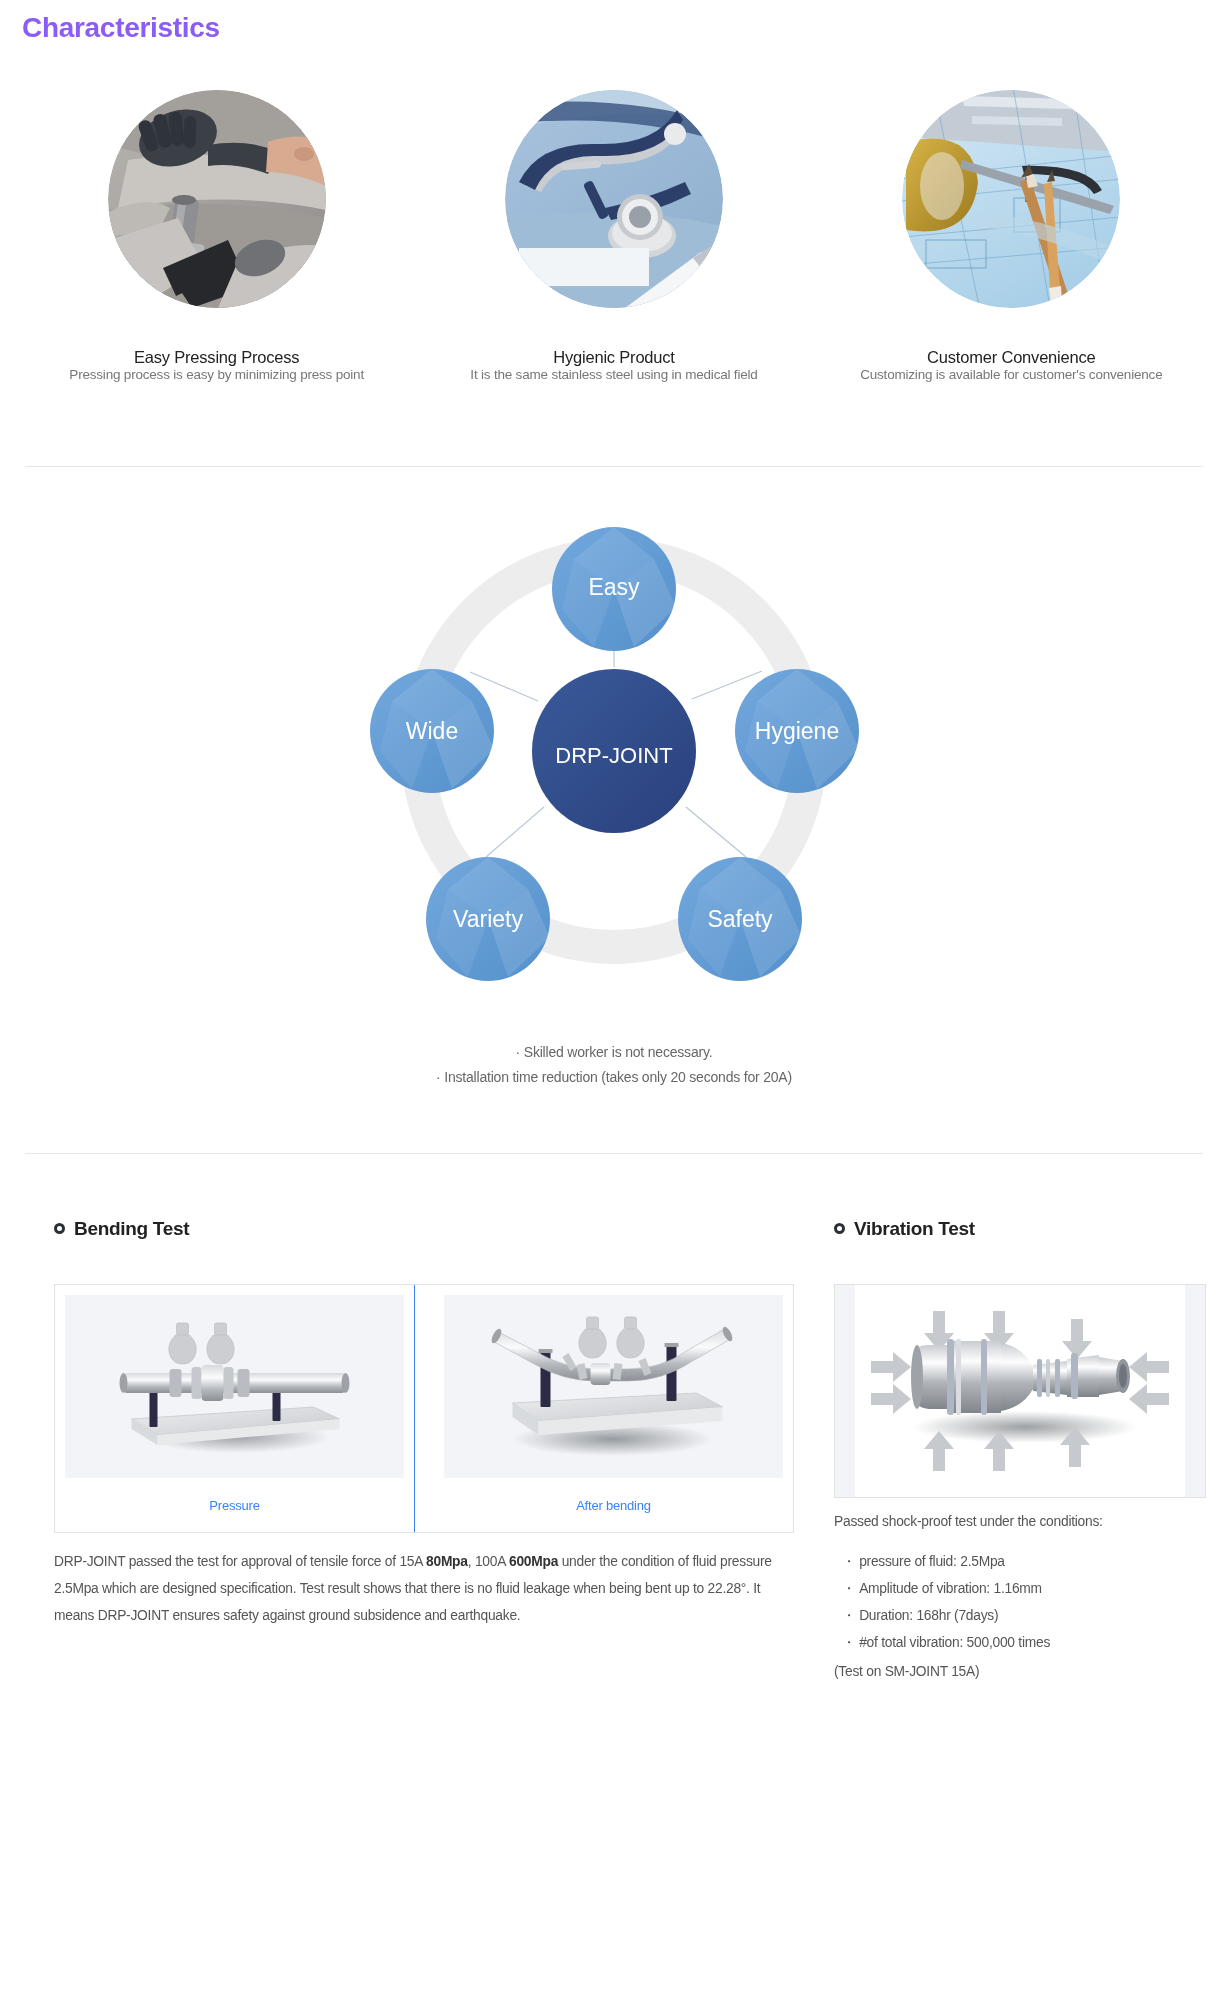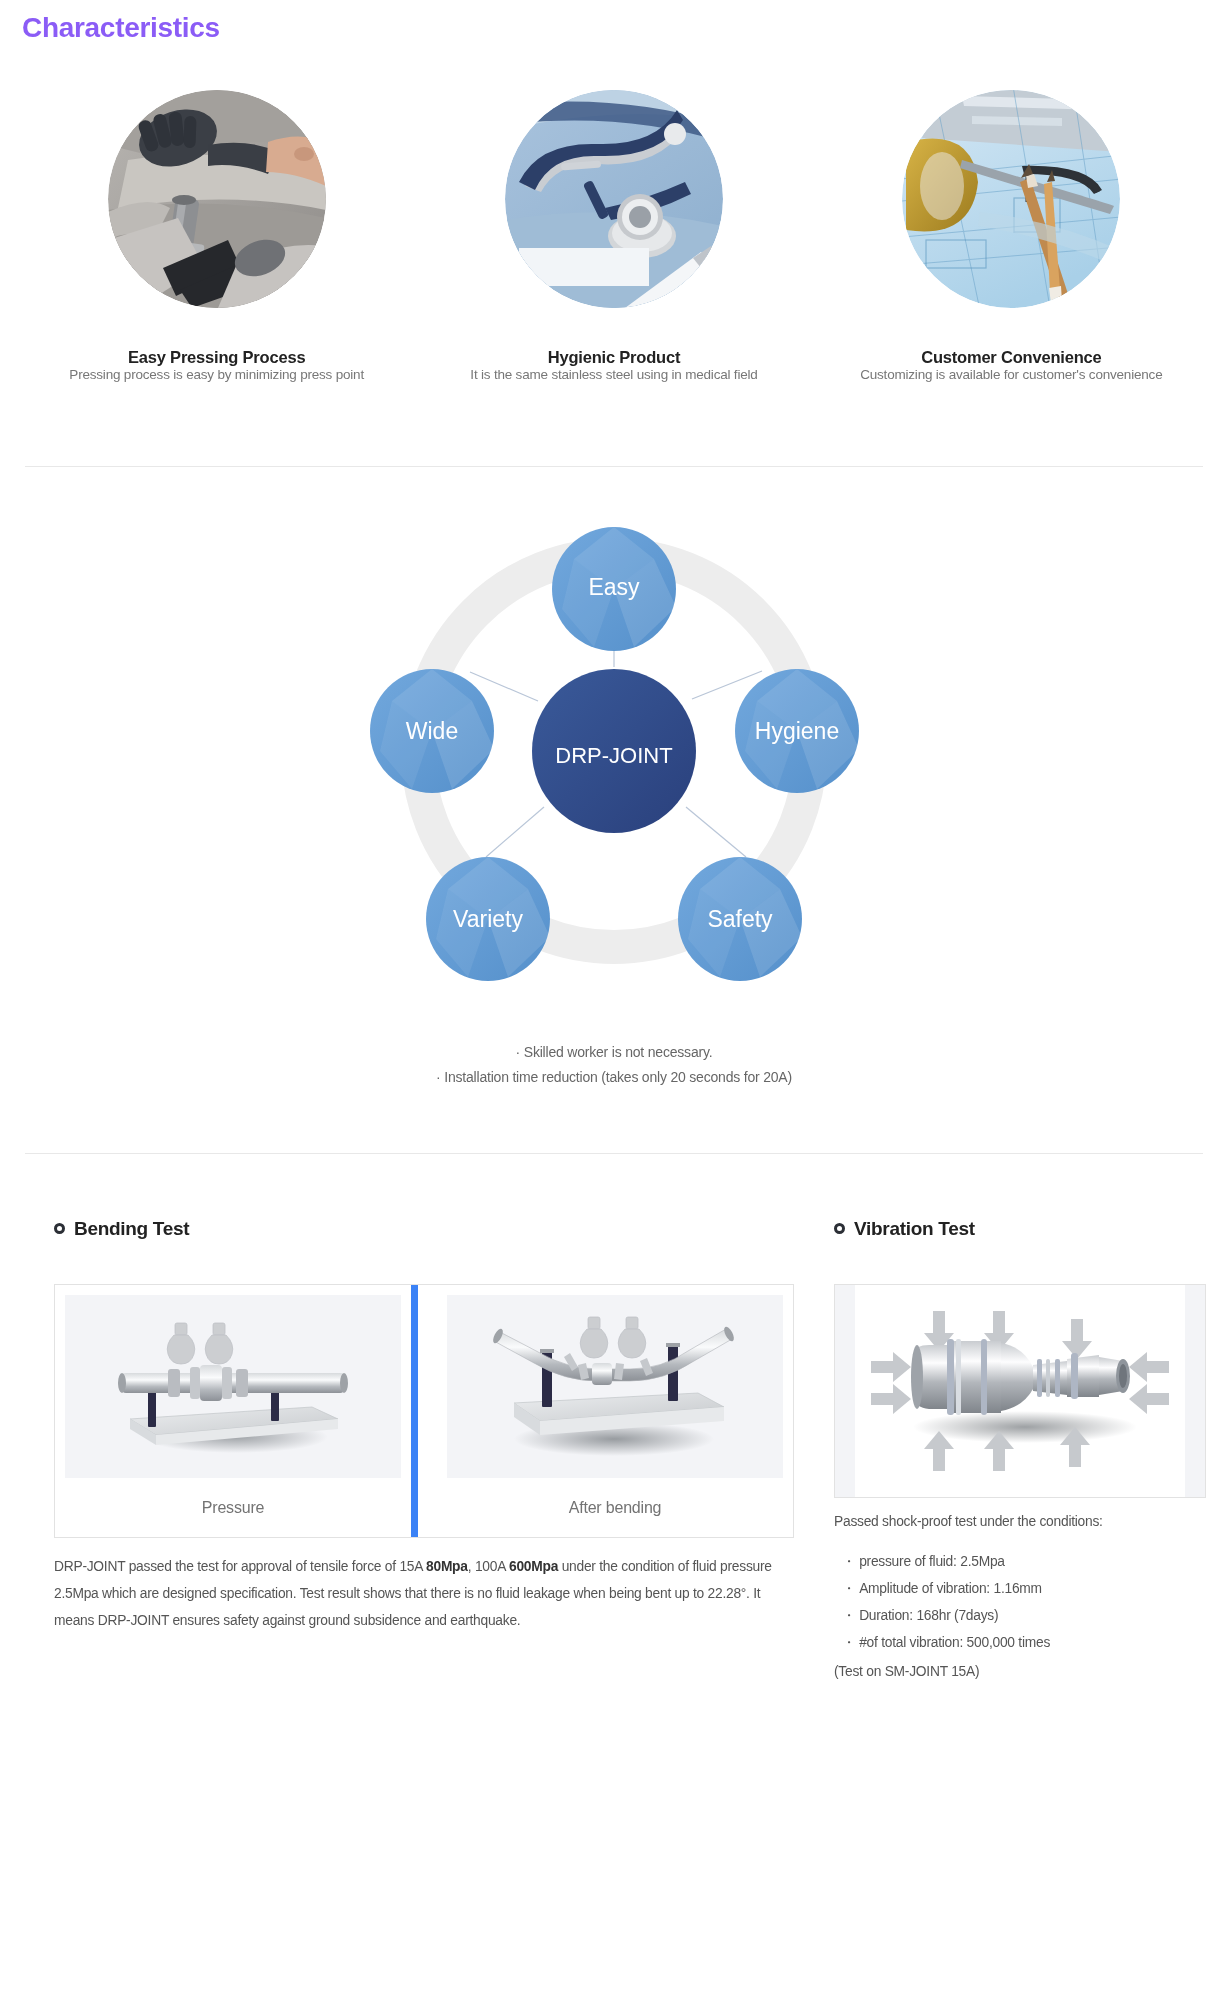--- a/index.html
+++ b/index.html
@@ -40,21 +40,21 @@
     border-radius: 50%;
     margin: 0 auto;
     overflow: hidden;
     position: relative;
   }
   .photo-circle svg { display: block; width: 100%; height: 100%; }
 
   .feature-title {
     margin-top: 40px;
     font-size: 16.5px;
-    font-weight: bold;
+    font-weight: normal;
     color: #222;
     letter-spacing: -0.2px;
   }
   .feature-desc {
     margin-top: 0;
     font-size: 13.5px;
     color: #777;
     letter-spacing: -0.2px;
   }
 
@@ -118,31 +118,31 @@
     background: #fff;
     display: flex;
   }
   .panel-cell {
     flex: 1;
     padding: 10px 10px 0 10px;
     display: flex;
     flex-direction: column;
     align-items: center;
   }
-  .panel-cell + .panel-cell { border-left: 7px solid #3b82f6; padding-left: 29px; }
+  .panel-cell + .panel-cell { border-left: 1px solid #3b82f6; padding-left: 29px; }
   .panel-img {
     width: 100%;
     height: 183px;
     background: #f3f4f7;
     overflow: hidden;
   }
   .panel-img svg { display: block; width: 100%; height: 100%; }
   .panel-caption {
-    font-size: 16px;
-    color: #737373;
+    font-size: 13px;
+    color: #3b82f6;
     padding: 18px 0 16px 0;
     text-align: left;
     line-height: 1.55;
     letter-spacing: -0.2px;
   }
 
   .panel-single { display: block; }
   .panel-single .panel-img { height: 212px; }
 
   .test-para {

